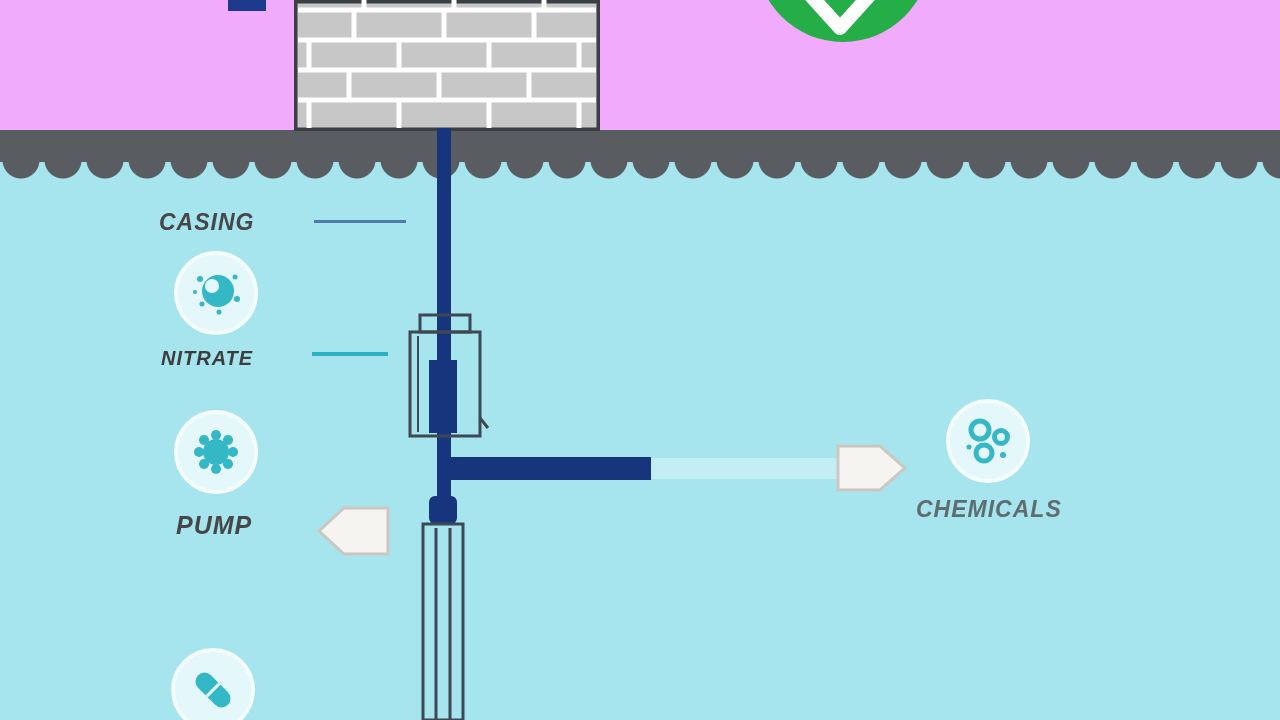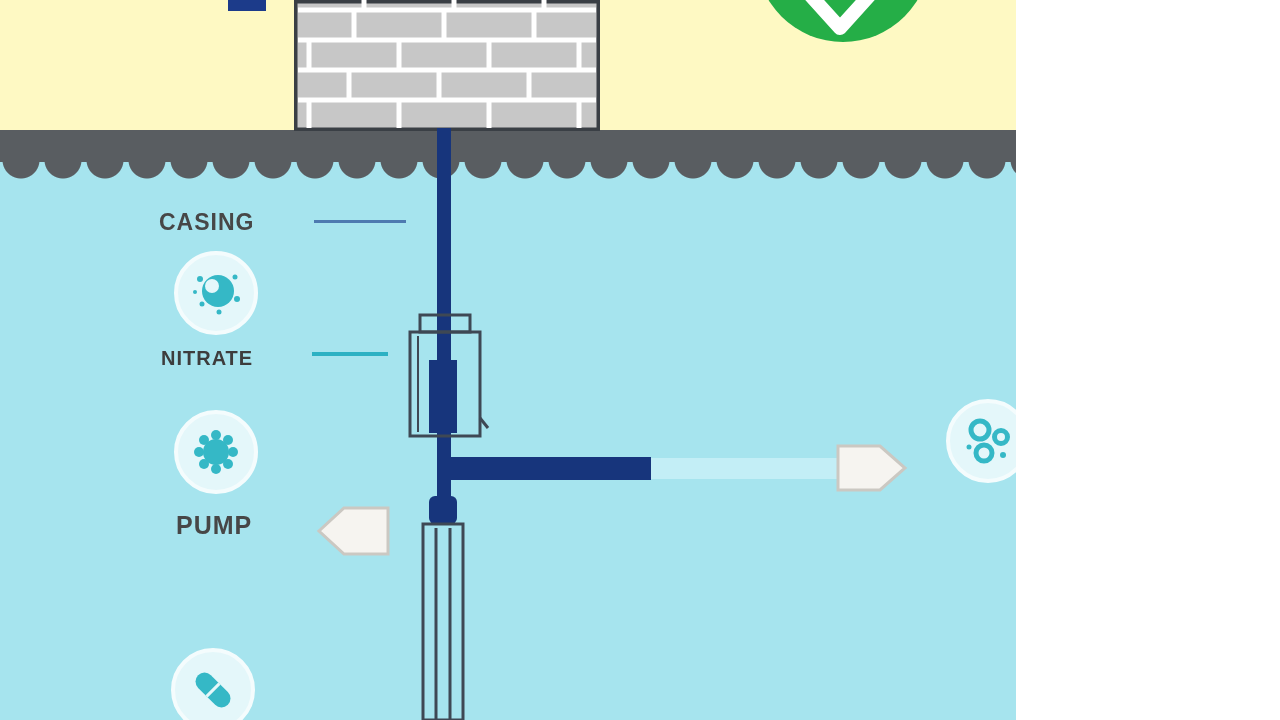--- a/index.html
+++ b/index.html
@@ -1,18 +1,18 @@
 <!DOCTYPE html>
 <html><head>
 <meta charset="utf-8">
 <style>
   html,body{margin:0;padding:0;background:#ffffff;}
   .stage{
-    position:relative;width:1016px;height:720px;overflow:hidden;
-    background:#fef9c3;font-family:"Liberation Sans",sans-serif;
+    position:relative;width:1280px;height:720px;overflow:hidden;
+    background:#f0abfc;font-family:"Liberation Sans",sans-serif;font-style:italic;
   }
   
   .water{position:absolute;left:0;top:158px;width:1280px;height:562px;background:#a6e4ee;}
   .ground{position:absolute;left:0;top:130px;width:1280px;height:32px;background:#595d61;}
   .scallops{
     position:absolute;left:0;top:160px;width:1280px;height:22px;
     background-image:radial-gradient(circle at 21px 0px,#595d61 0 18px,rgba(0,0,0,0) 19px);
     background-size:42px 22px;background-repeat:repeat-x;
   }
   
@@ -118,20 +118,21 @@
   </svg>
 
   <div class="lbl lbl-casing">CASING</div>
   <div class="line-casing"></div>
 
   <div class="lbl lbl-nitrate">NITRATE</div>
   <div class="line-nitrate"></div>
 
   <div class="lbl lbl-pump">PUMP</div>
 
+  <div class="lbl lbl-chemicals">CHEMICALS</div>
 
   <div class="chip chip-bacteria">
     <svg width="76" height="76" viewBox="0 0 76 76">
       <g fill="#35b8c6">
         <circle cx="40" cy="36" r="16"></circle>
         <circle cx="22" cy="24" r="3"></circle>
         <circle cx="57" cy="22" r="2.5"></circle>
         <circle cx="59" cy="44" r="3"></circle>
         <circle cx="24" cy="49" r="2.5"></circle>
         <circle cx="41" cy="57" r="2.5"></circle>

